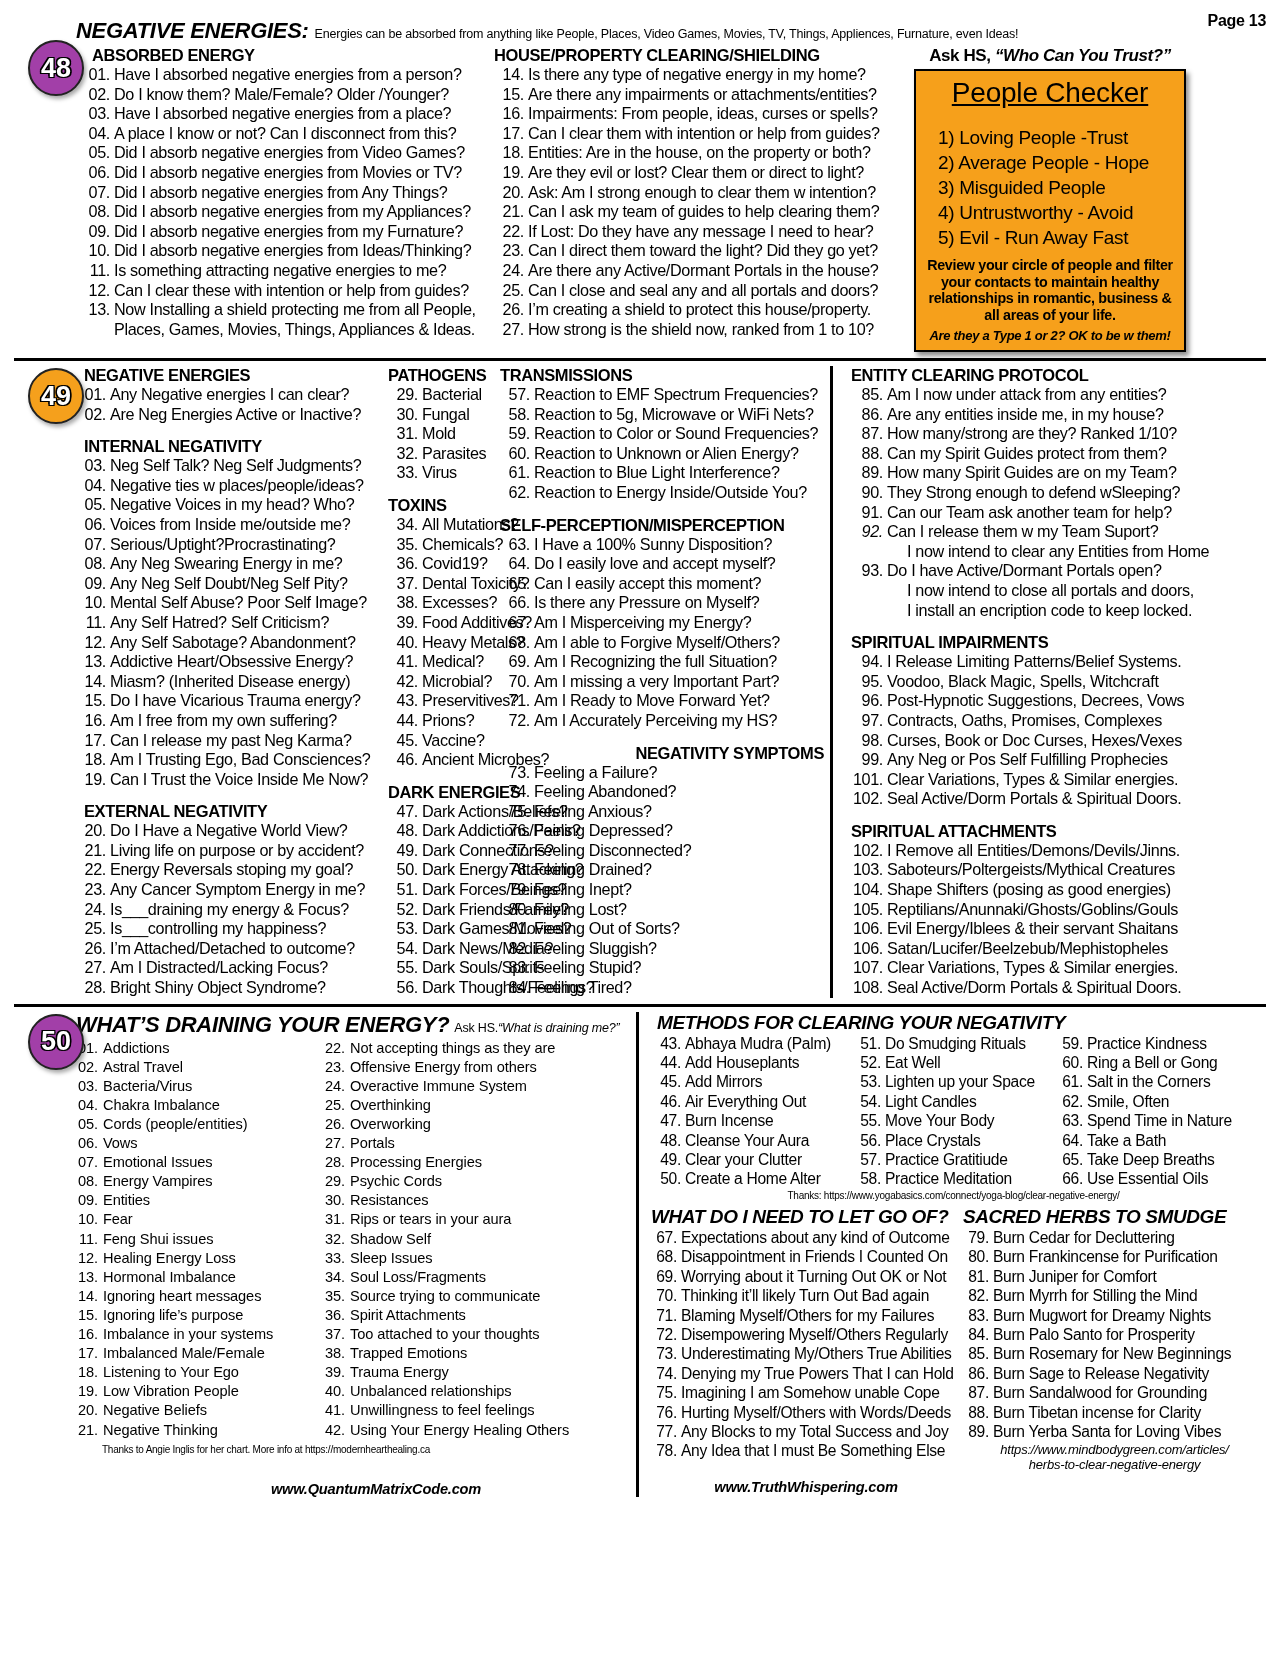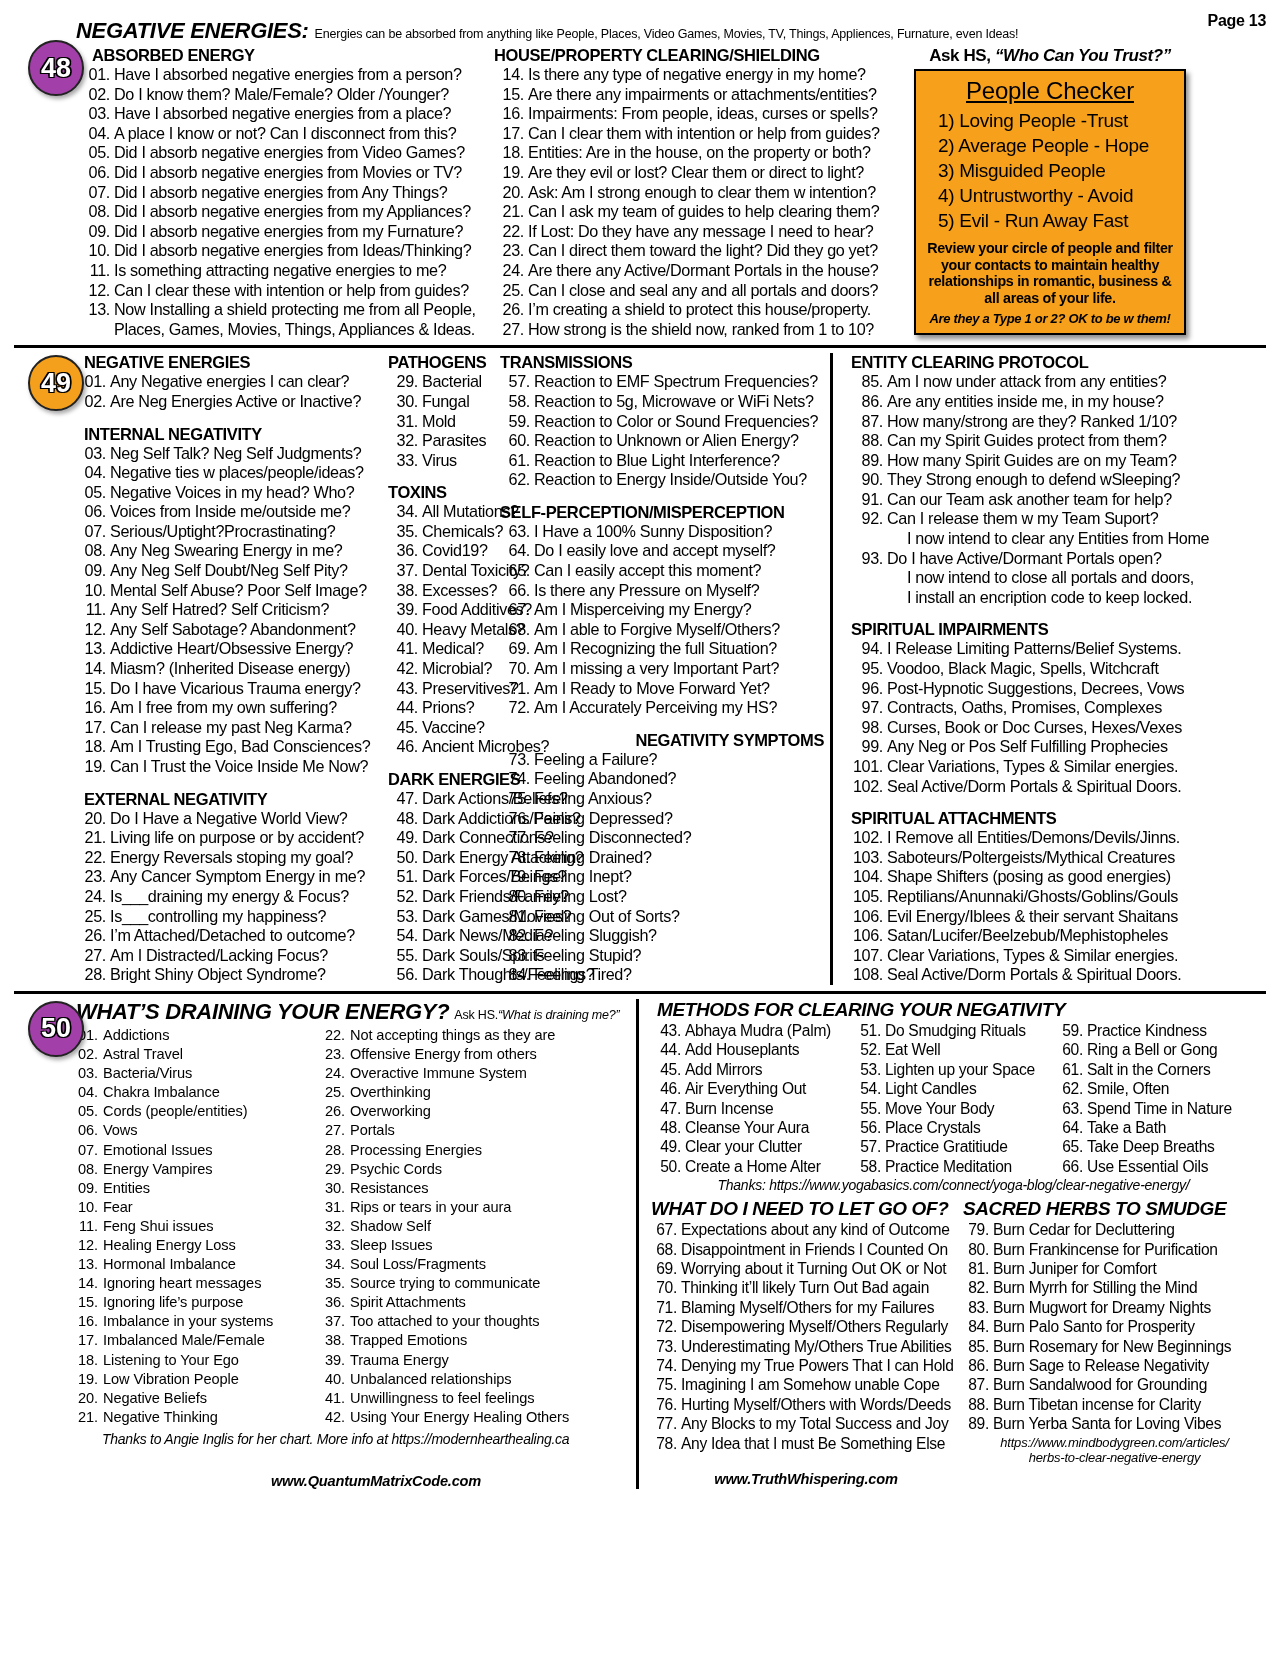--- a/index.html
+++ b/index.html
@@ -58,22 +58,22 @@
   #sec48 .c2{width:420px;}
   #sec48 .c3{width:272px;position:relative;}
 
   
   .pc-box{
     background:#f6a01b;border:2px solid #000;
     box-shadow:3px 4px 5px rgba(0,0,0,.45);
     padding:6px 8px 7px 8px;margin-top:3px;
   }
   .pc-title{
-    text-align:center;font-size:24px;font-weight:normal;text-decoration:underline;
-    letter-spacing:-0.2px;margin-bottom:3px;
+    text-align:center;font-size:28px;font-weight:normal;text-decoration:underline;
+    letter-spacing:-0.2px;margin-bottom:16px;
   }
   .pc-item{font-size:19px;line-height:25px;letter-spacing:-0.3px;padding-left:14px;}
   .pc-note{font-size:14.3px;line-height:16.5px;font-weight:bold;text-align:center;margin-top:7px;letter-spacing:-0.3px;}
   .pc-foot{font-size:13px;font-style:italic;font-weight:bold;text-align:center;margin-top:5px;letter-spacing:-0.3px;}
   .askhs{
     font-weight:bold;font-size:17px;font-style:normal;text-align:center;white-space:nowrap;letter-spacing:-0.4px;
   }
   .askhs i{font-style:italic;}
   .pagenum{
     position:absolute;right:14px;top:12px;font-size:16px;font-weight:bold;letter-spacing:-0.3px;
@@ -99,21 +99,21 @@
     font-size:14.6px;line-height:19.1px;white-space:nowrap;letter-spacing:-0.1px;display:flex;
   }
   .li50 .n{flex:0 0 auto;text-align:right;}
   .li50 .t{padding-left:5px;}
   .m3{display:flex;}
   .m3 .mc{padding-right:4px;}
   .lim{font-size:15.6px;line-height:19.4px;white-space:nowrap;letter-spacing:-0.3px;display:flex;}
   .lim .n{flex:0 0 auto;text-align:right;}
   .lim .t{padding-left:4px;}
   .thanks{
-    font-size:14px;font-style:italic;letter-spacing:-0.25px;white-space:nowrap;
+    font-size:10px;letter-spacing:-0.25px;white-space:nowrap;
   }
   .url{font-size:14.6px;font-weight:bold;font-style:italic;letter-spacing:-0.2px;}
   .small-ital{font-size:13px;font-style:italic;letter-spacing:-0.2px;}
   .hdr-it{font-weight:bold;font-style:italic;font-size:19px;letter-spacing:-0.4px;white-space:nowrap;}
 </style>
 </head>
 <body>
 
 <div class="page">
 
@@ -672,21 +672,21 @@
             </div>
             <div class="li">
               <span class="n" style="width: 38px;">90.</span>
               <span class="t">They Strong enough to defend wSleeping?</span>
             </div>
             <div class="li">
               <span class="n" style="width: 38px;">91.</span>
               <span class="t">Can our Team ask another team for help?</span>
             </div>
             <div class="li">
-              <span class="n" style="width: 38px;">92.</span>
+              <span class="n" style="width: 38px; font-style: italic;">92.</span>
               <span class="t">Can I release them w my Team Suport?</span>
             </div>
             <div class="li cont">
               <span class="n" style="width: 38px;"></span>
               <span class="t">I now intend to clear any Entities from Home</span>
             </div>
             <div class="li">
               <span class="n" style="width: 38px;">93.</span>
               <span class="t">Do I have Active/Dormant Portals open?</span>
             </div>

